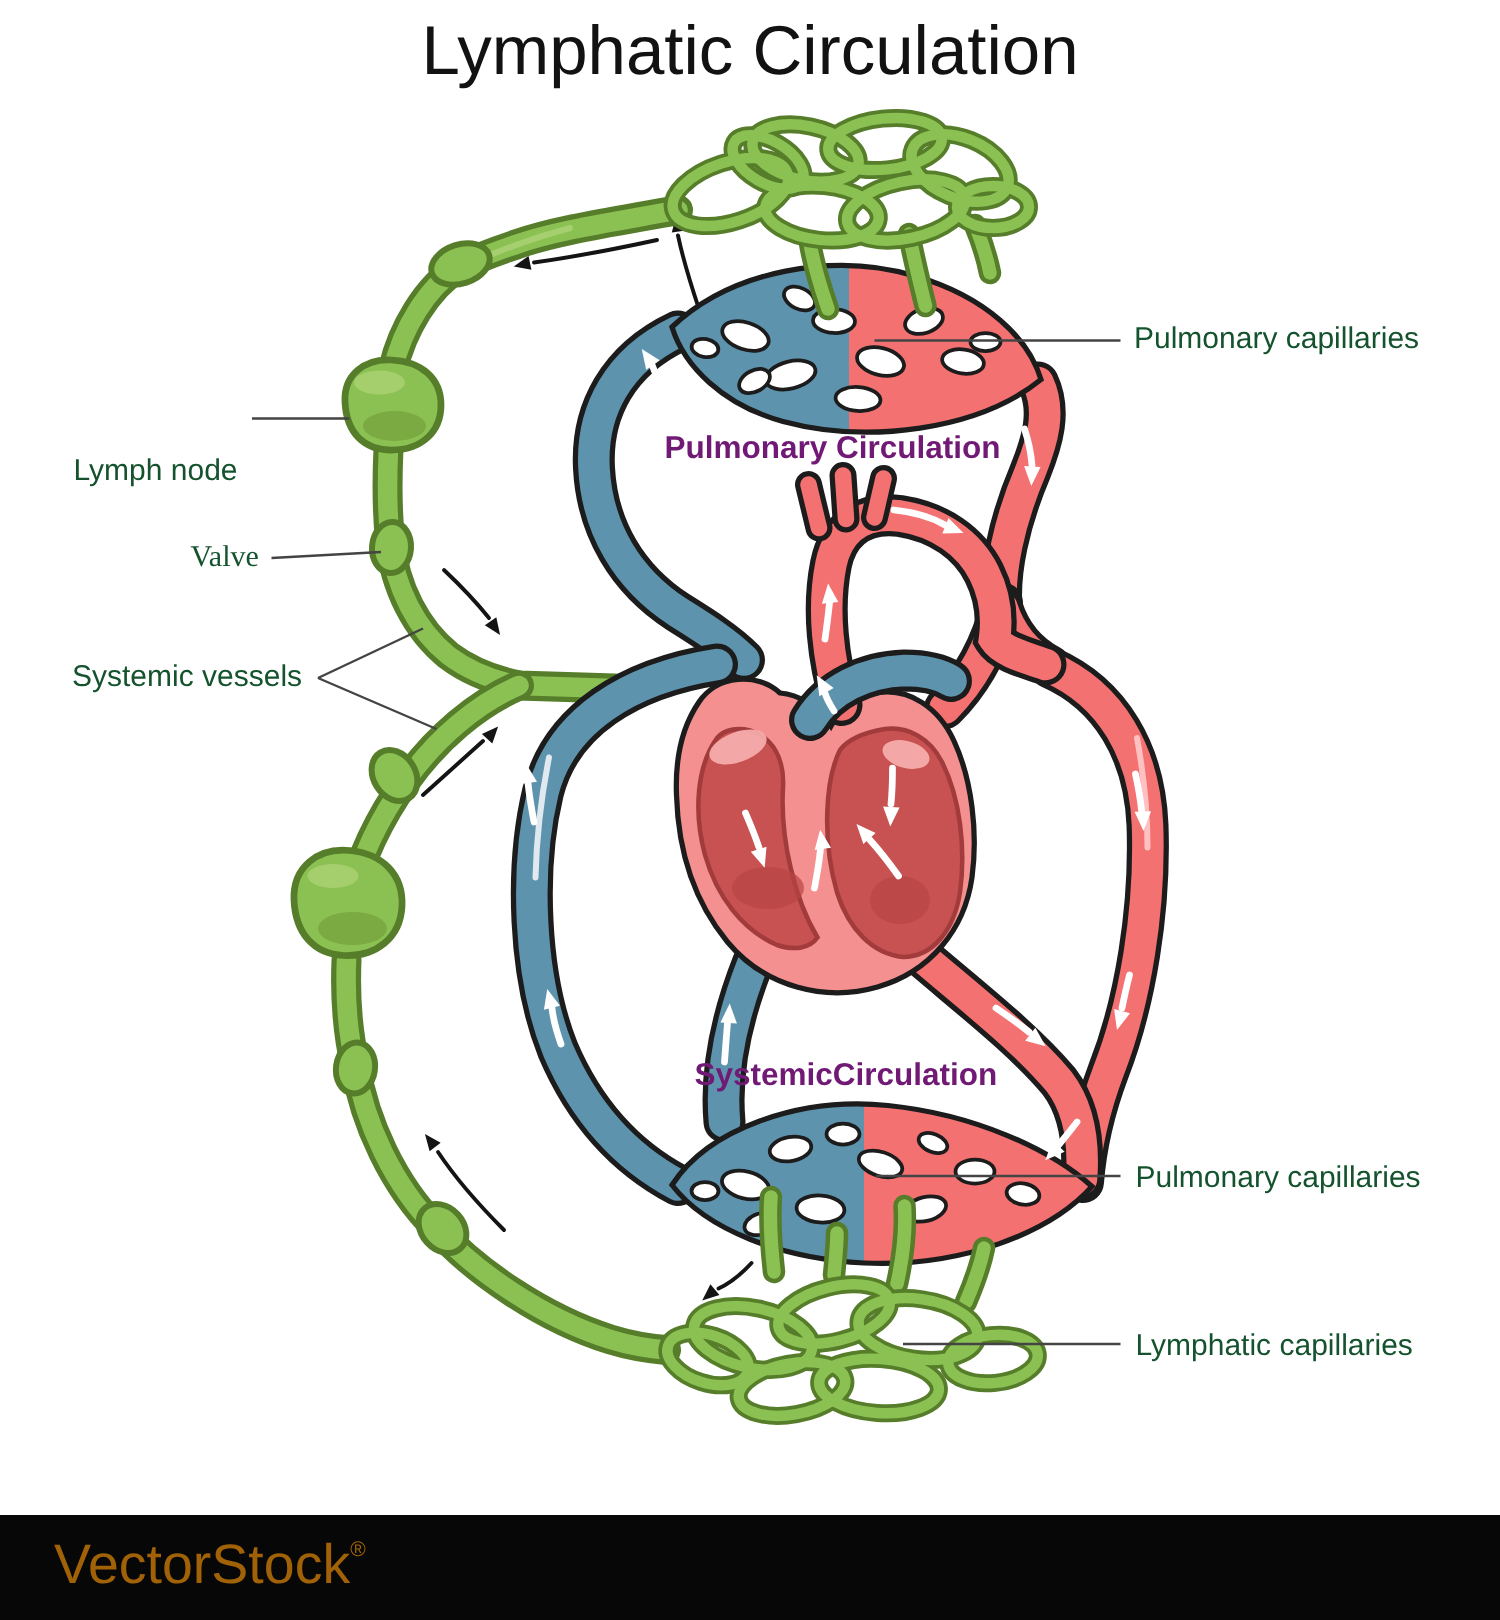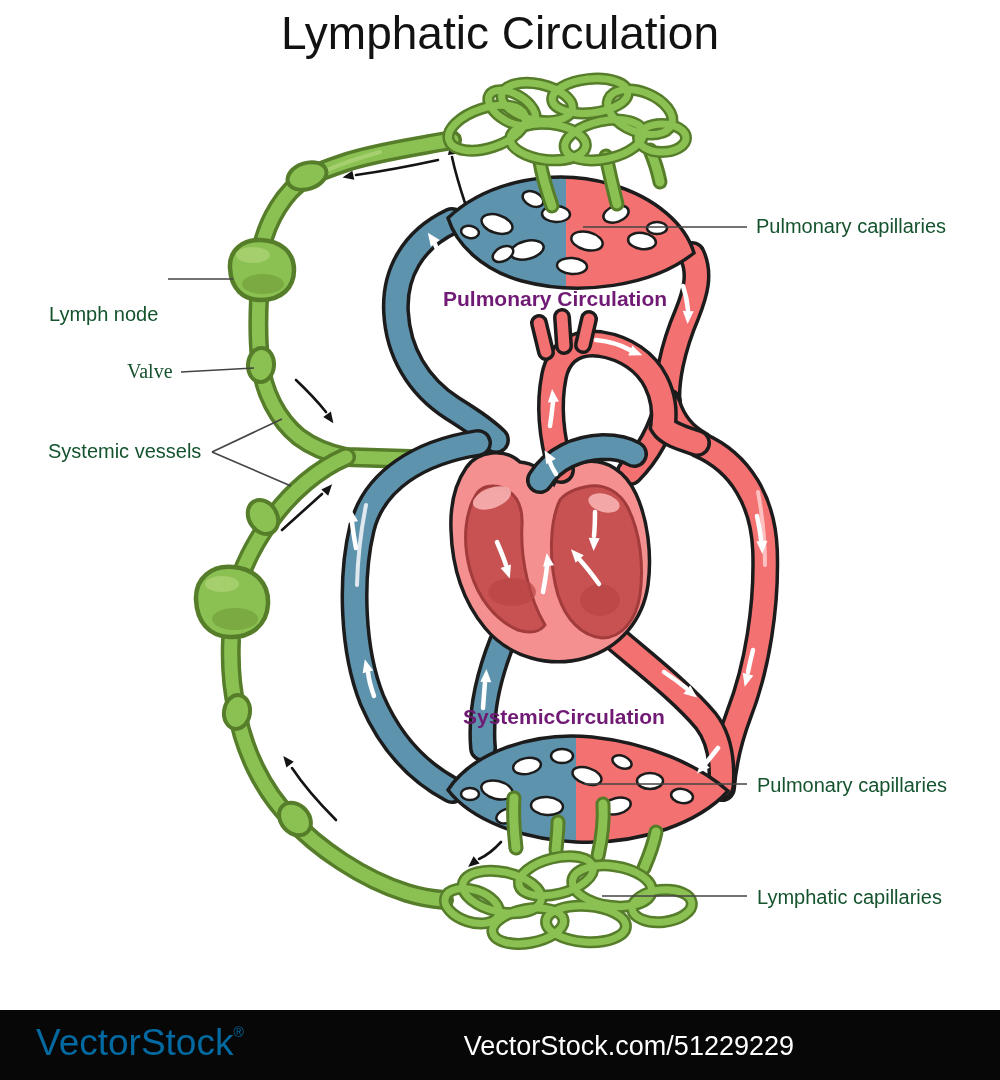--- a/index.html
+++ b/index.html
@@ -24,21 +24,21 @@
   .rKs{fill:none;stroke:#1c1c1c;stroke-width:18;stroke-linecap:round;}
   .rRs{fill:none;stroke:#f47171;stroke-width:11;stroke-linecap:round;}
   .hole{fill:#ffffff;stroke:#1c1c1c;stroke-width:2.5;}
   .lensOut{fill:none;stroke:#1c1c1c;stroke-width:3.5;}
   .wsh{fill:none;stroke:#ffffff;stroke-width:4.5;stroke-linecap:round;}
   .ksh{fill:none;stroke:#141414;stroke-width:2.6;stroke-linecap:round;}
   .ptr{fill:none;stroke:#444444;stroke-width:1.6;}
   .valve{fill:#8bc152;stroke:#567d2a;stroke-width:4;}
   .node{fill:#8bc152;stroke:#567d2a;stroke-width:4.5;}
   .footer{position:absolute;left:0;top:1010px;width:1000px;height:70px;background:#070707;}
-  .brand{position:absolute;left:36px;top:1022px;color:#0369a1;font-size:37px;font-weight:400;}
+  .brand{position:absolute;left:36px;top:1022px;color:#a16207;font-size:37px;font-weight:400;}
   .brand sup{font-size:14px;vertical-align:18px;}
   .siteref{position:absolute;right:22px;top:1031px;color:#fff;font-size:27px;font-weight:400;}
 </style>
 </head>
 <body>
 
 <div class="stage">
 
   <div class="title">Lymphatic Circulation</div>
 
@@ -294,15 +294,14 @@
   <div class="lbl" style="left:127px;top:360px;font-family:Liberation Serif, serif;">Valve</div>
   <div class="lbl" style="left:48px;top:440px;">Systemic vessels</div>
   <div class="lbl" style="left:756px;top:215px;">Pulmonary capillaries</div>
   <div class="lbl" style="left:757px;top:774px;">Pulmonary capillaries</div>
   <div class="lbl" style="left:757px;top:886px;">Lymphatic capillaries</div>
   <div class="lbl-bold" style="left:443px;top:287px;">Pulmonary Circulation</div>
   <div class="lbl-bold" style="left:463px;top:677px;margin-top:28px;">SystemicCirculation</div>
 
   <div class="footer"></div>
   <div class="brand"><span>VectorStock</span><sup>®</sup></div>
-  <div class="siteref">VectorStock.com/51229229</div>
 
 </div>
 
 </body></html>

